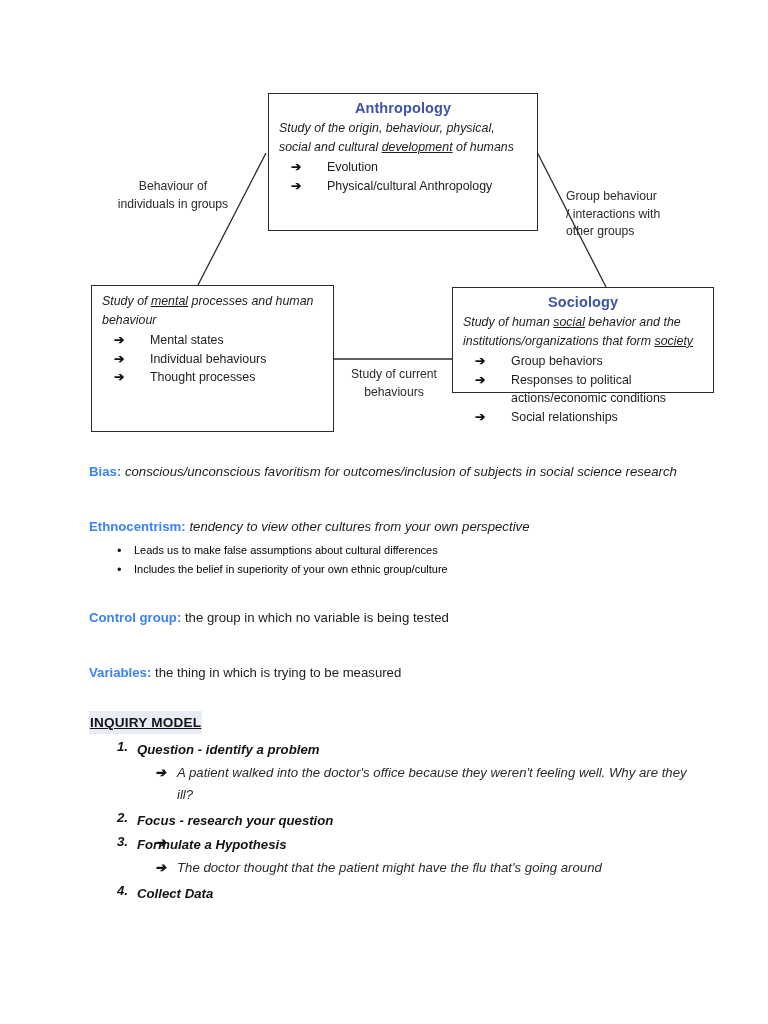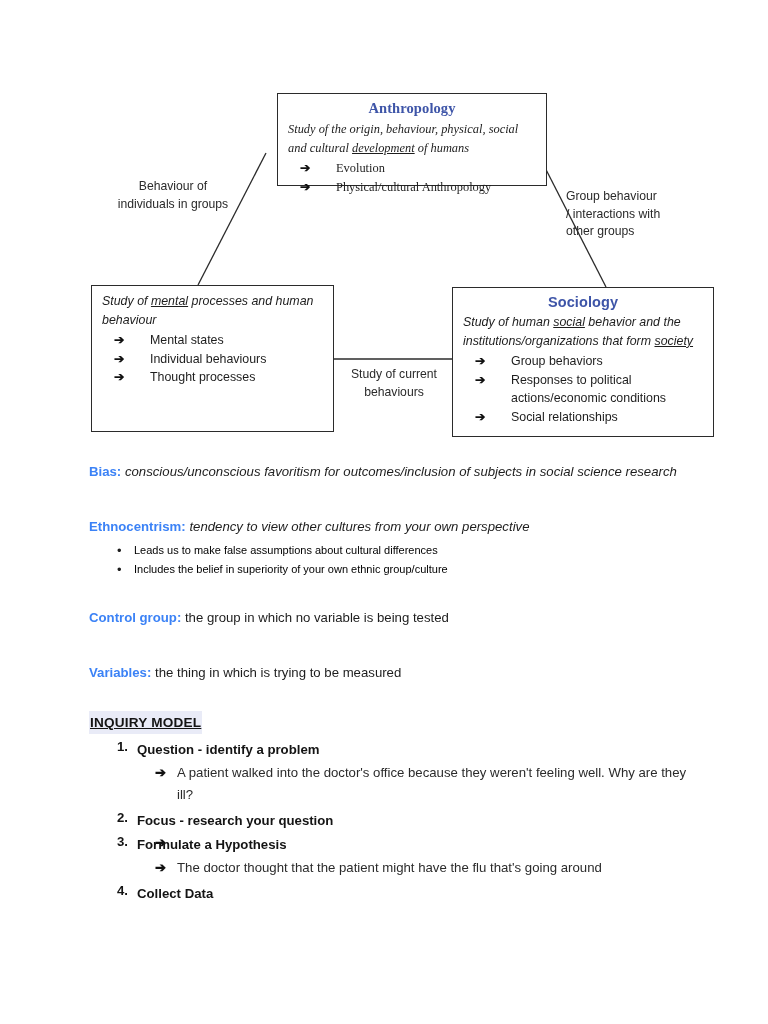--- a/index.html
+++ b/index.html
@@ -56,23 +56,23 @@
     color: #1d1d1d;
   }
   .node ul.arrows li .arw {
     position: absolute;
     left: 12px; top: 0;
     font-size: 12.4px;
     font-weight: bold;
     color: #111;
   }
 
-  #node-anthropology { left: 277px; top: 93px; width: 270px; height: 93px; font-family: Liberation Serif, serif; }
+  #node-anthropology { left: 268px; top: 93px; width: 270px; height: 138px; }
   #node-psychology   { left: 91px;  top: 285px; width: 243px; height: 147px; }
-  #node-sociology    { left: 452px; top: 287px; width: 262px; height: 150px; }
+  #node-sociology    { left: 452px; top: 287px; width: 262px; height: 106px; }
 
   .edge-label {
     position: absolute;
     font-size: 12.2px;
     line-height: 1.45;
     color: #2a2a2a;
     white-space: pre-line;
   }
   #edge-label-left   { left: 105px; top: 178px; width: 136px; text-align: center; }
   #edge-label-right  { left: 566px; top: 188px; width: 140px; text-align: left; }
@@ -129,20 +129,21 @@
     list-style: none;
     counter-reset: step;
     margin: 5px 0 0 0;
     padding: 0;
   }
   ol.steps > li.step {
     counter-increment: step;
     position: relative;
     padding-left: 48px;
     margin-top: 3px;
+    font-style: italic;
   }
   ol.steps > li.step:before {
     content: counter(step) ".";
     position: absolute;
     left: 28px; top: 0;
     font-weight: bold;
     font-size: 13.2px;
     color: #141414;
   }
   .step-title {

